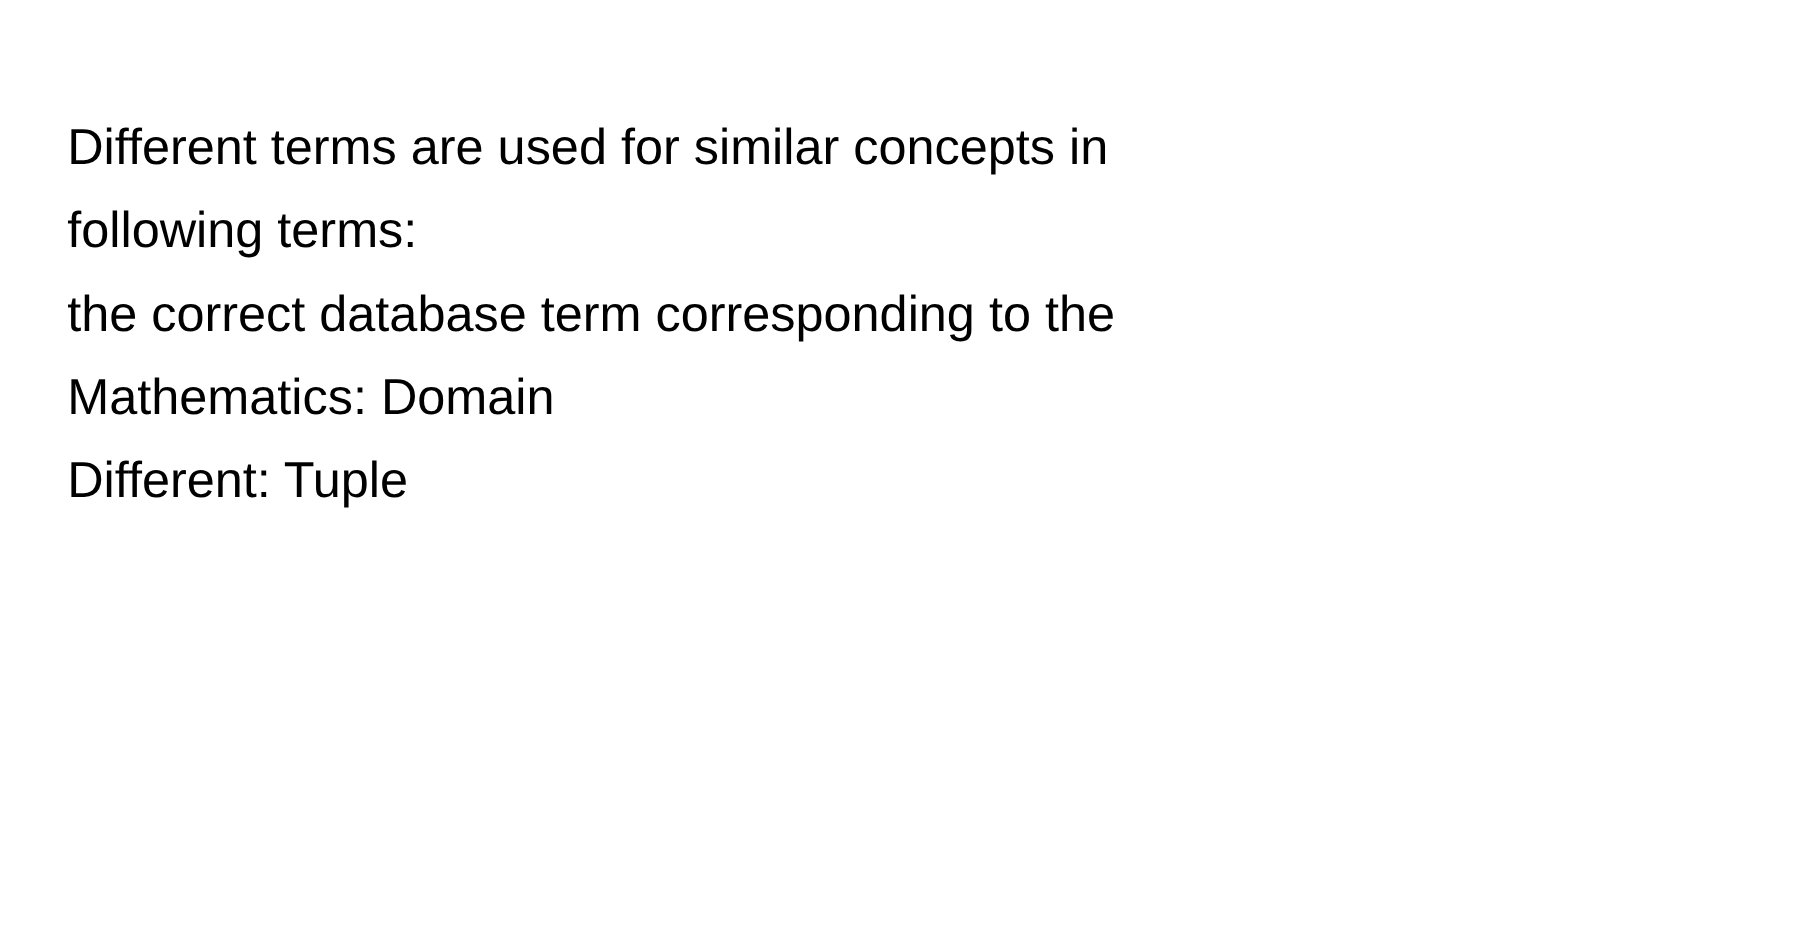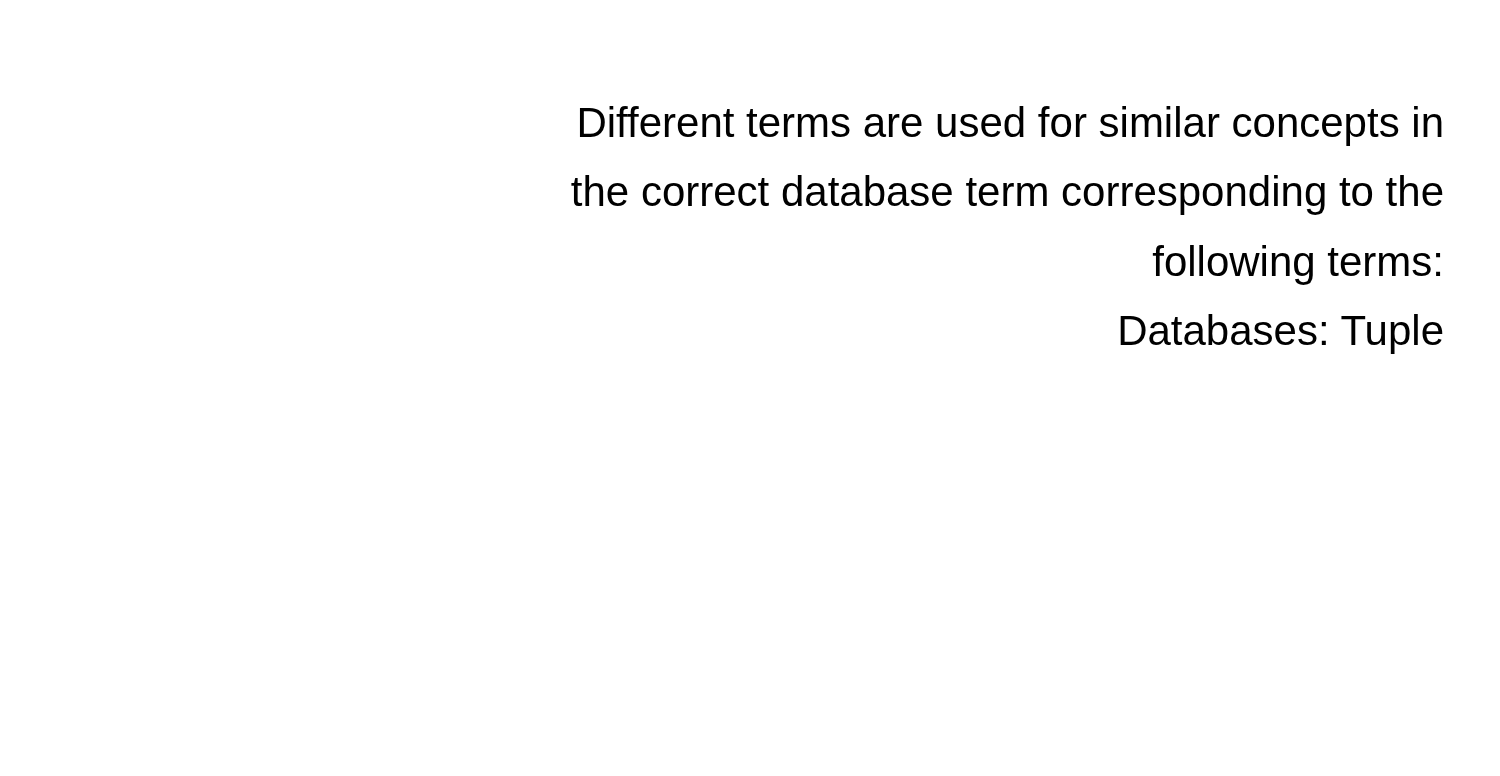--- a/index.html
+++ b/index.html
@@ -1,19 +1,18 @@
 <!DOCTYPE html>
 <html><head>
   <meta charset="utf-8">
   <style>
     * {
       margin: 0;
       padding: 0;
       box-sizing: border-box;
-      text-align: right;
     }
     body {
       width: 1500px;
       height: 776px;
       background: #ffffff;
       font-family: -apple-system, BlinkMacSystemFont, "Segoe UI", Helvetica, Arial, sans-serif;
       padding: 88px 56px 0 56px;
     }
     .text-block {
       font-size: 42px;
@@ -24,16 +23,17 @@
     }
     .text-line {
       display: block;
     }
   </style>
 </head>
 <body>
 
 <div class="text-block">
   <span class="text-line">Different terms are used for similar concepts in</span>
+  <span class="text-line">following terms:</span>
   <span class="text-line">the correct database term corresponding to the</span>
-  <span class="text-line">following terms:</span>
-  <span class="text-line">Databases: Tuple</span>
+  <span class="text-line">Mathematics: Domain</span>
+  <span class="text-line">Different: Tuple</span>
 </div>
 
 </body></html>

